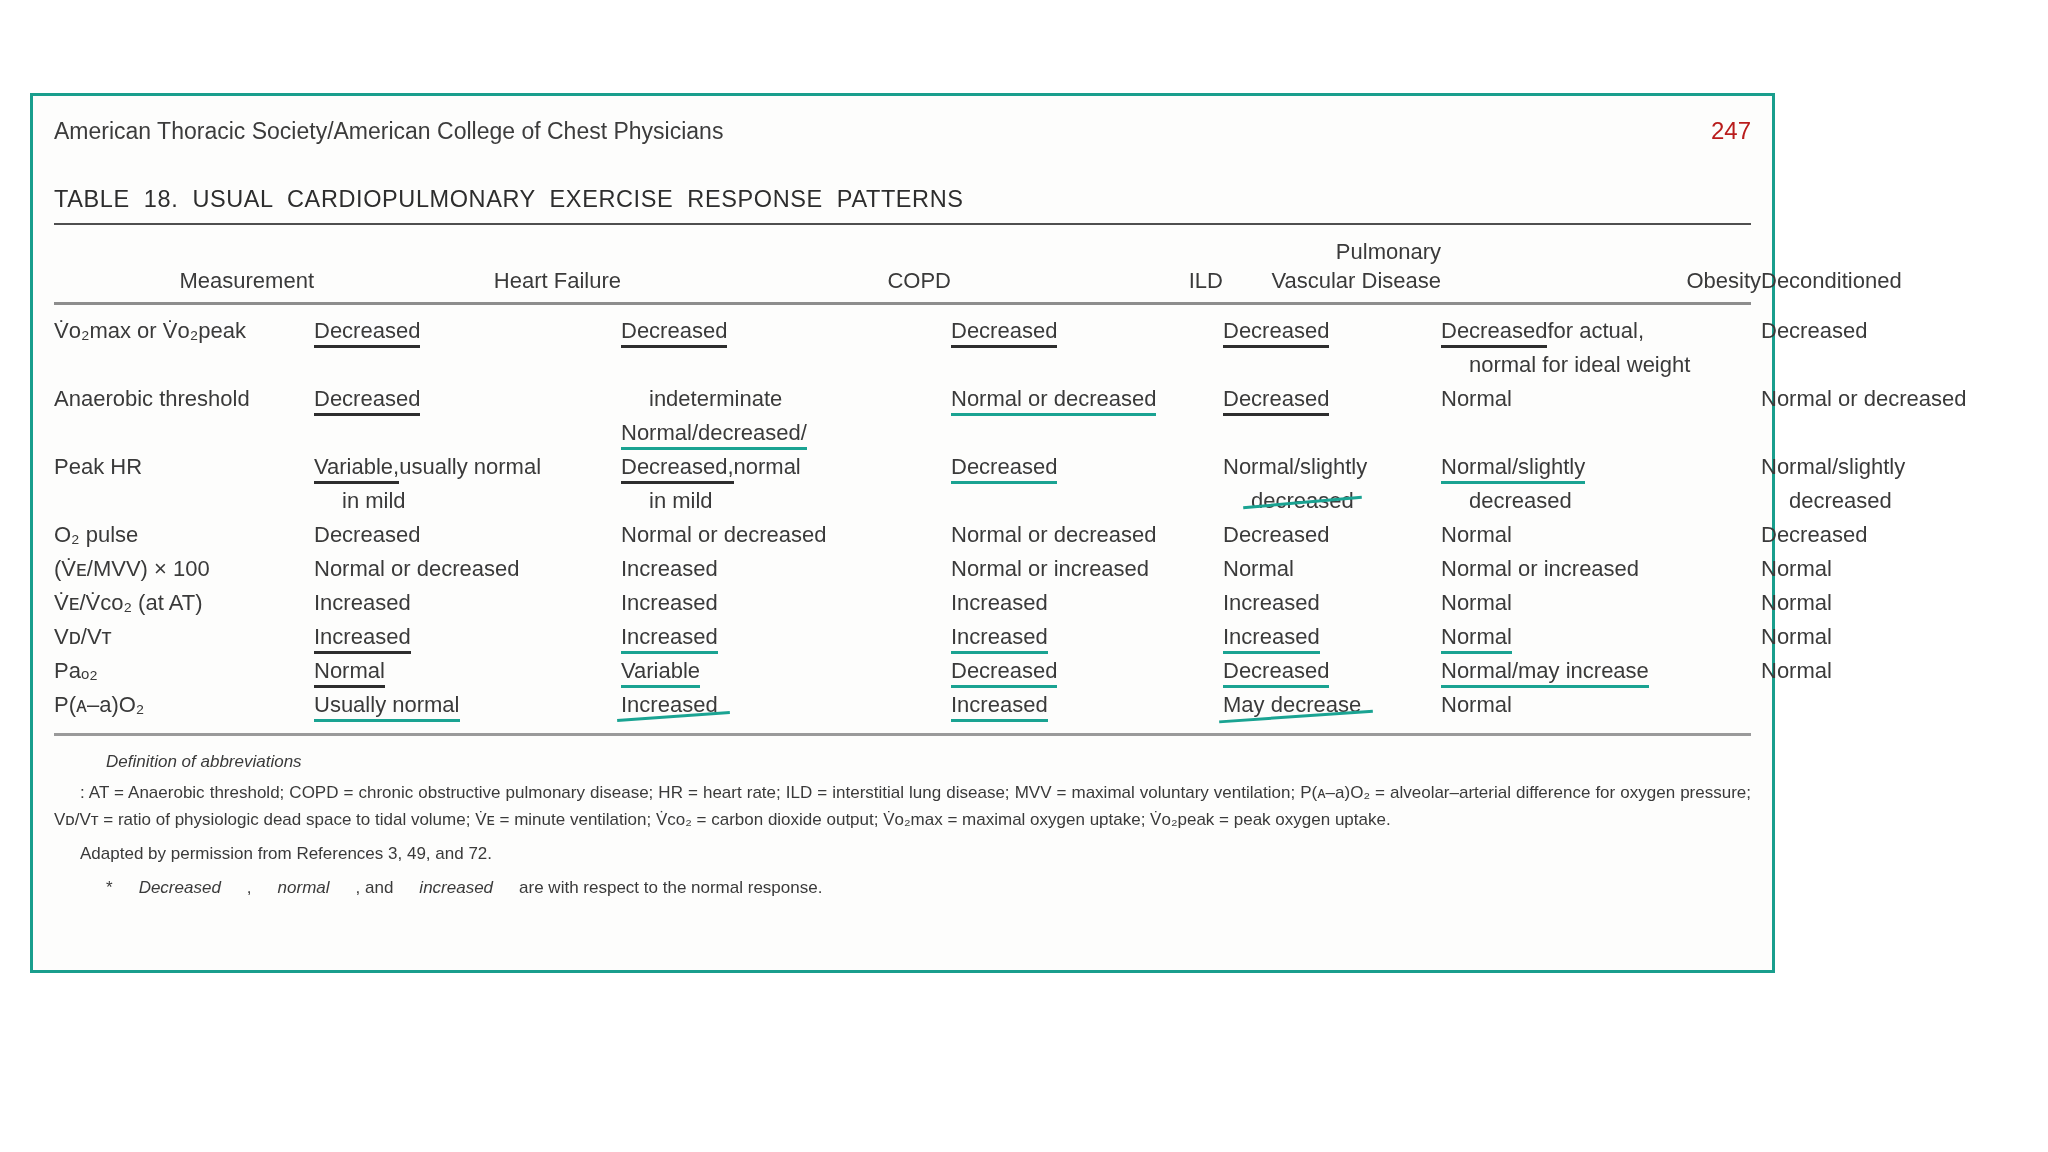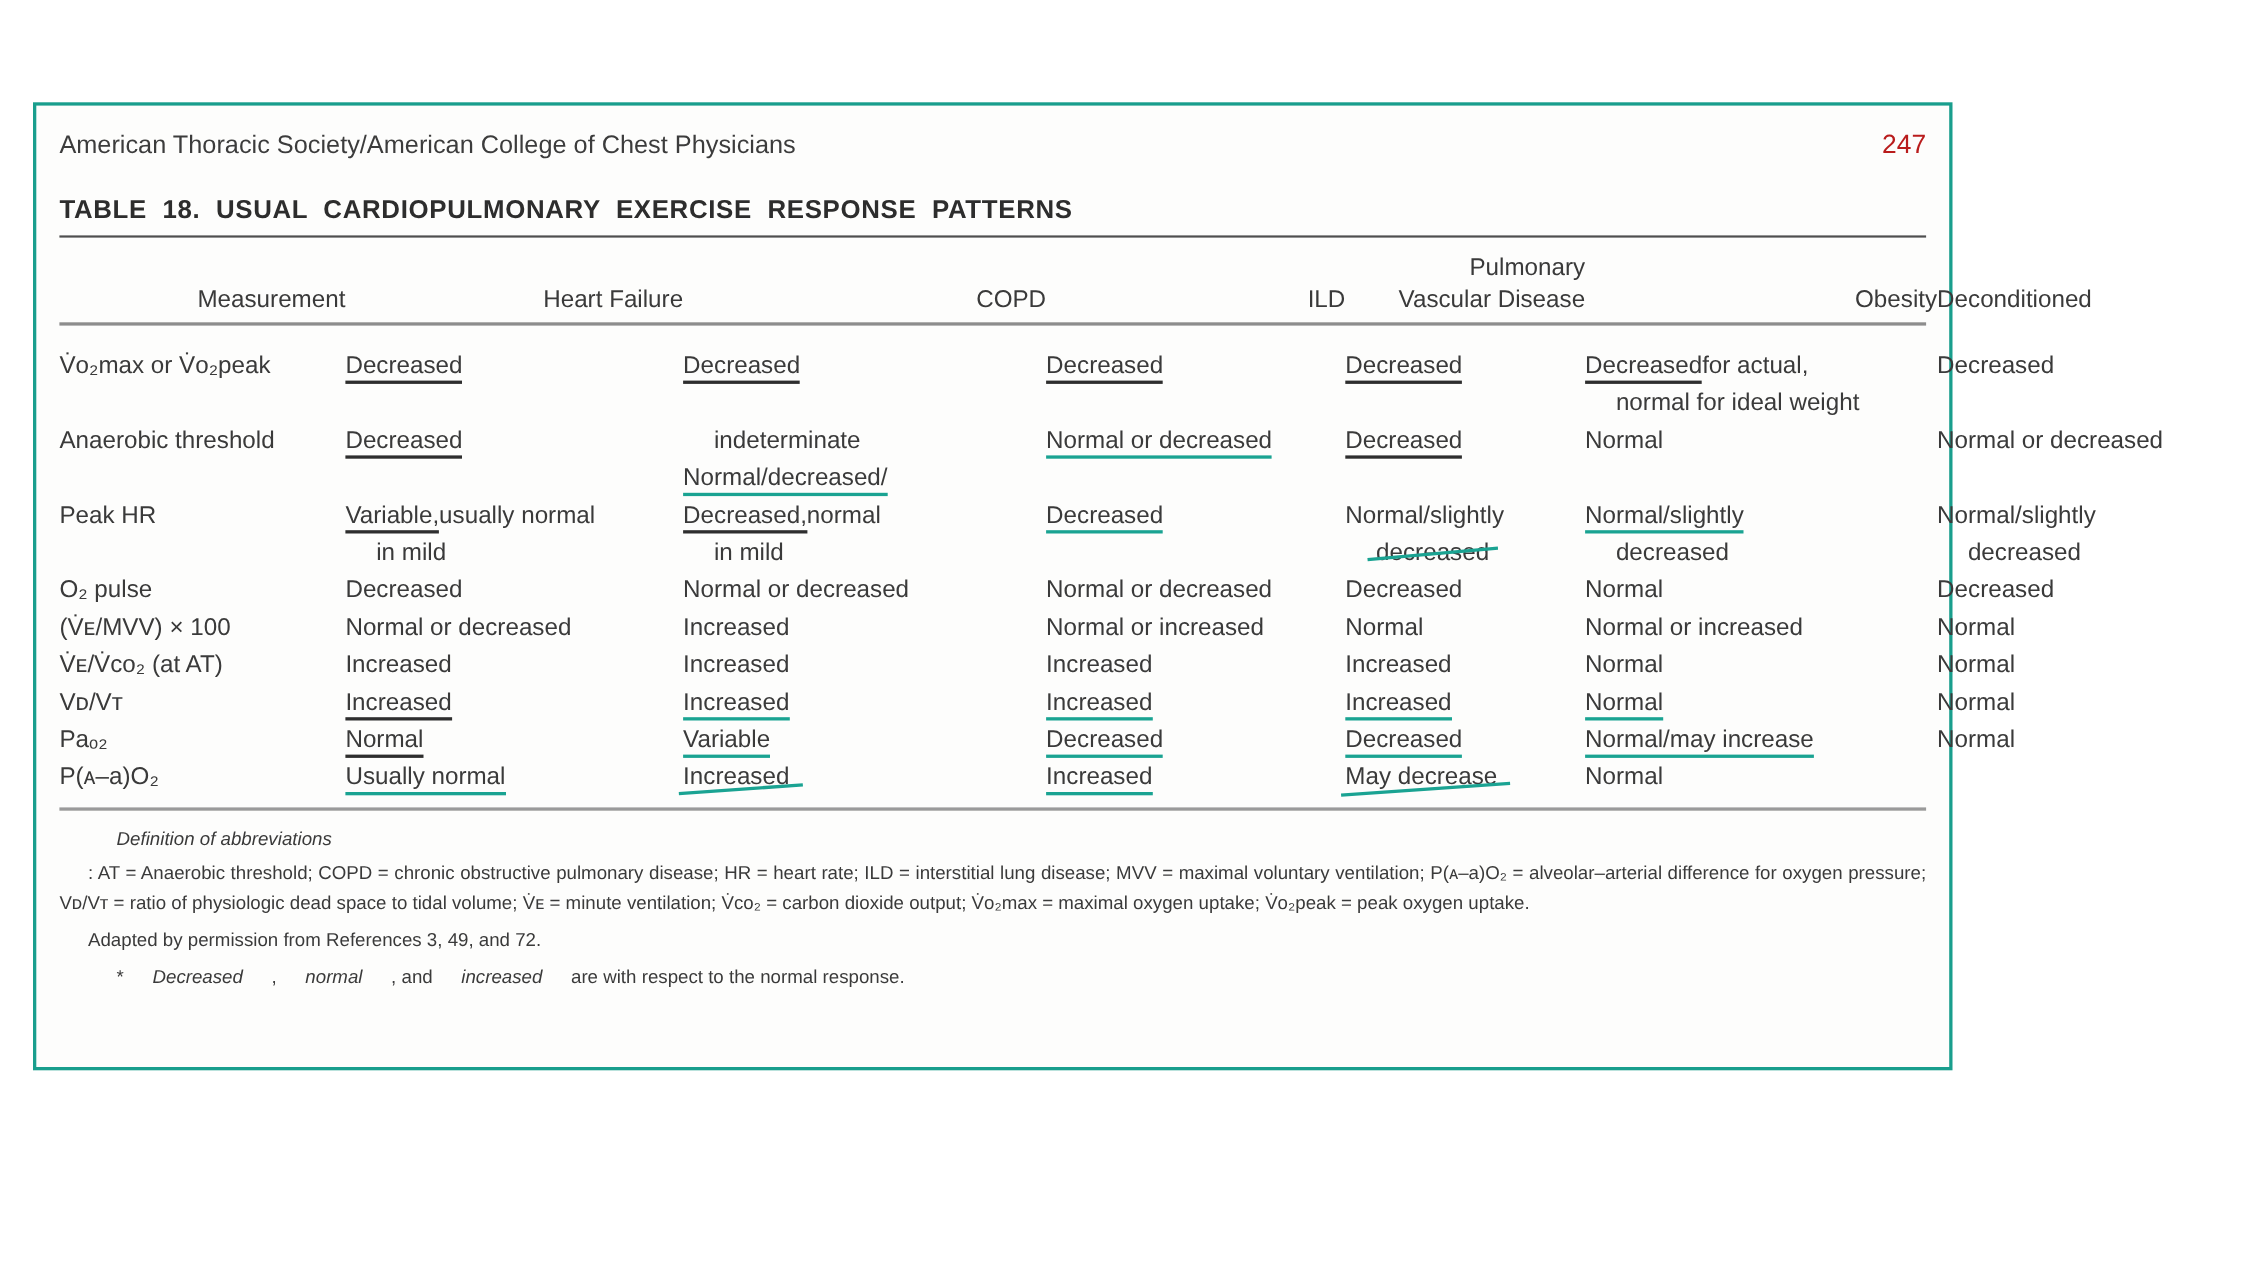--- a/index.html
+++ b/index.html
@@ -10,31 +10,31 @@
   }
   .scan-page{
     position:absolute;left:30px;top:93px;width:1745px;height:880px;
     border:3px solid #199e8d;background:#fdfdfc;box-sizing:border-box;
     padding:0 21px;
   }
   
   .running-header{display:flex;justify-content:space-between;align-items:baseline;margin-top:21px;font-size:23px;line-height:28px;color:#3c3c3c;}
   .page-number{font-size:24px;color:#b91c1c;}
   
-  .table-title{margin-top:31px;font-size:23.5px;font-weight:bold;color:#2d2d2d;letter-spacing:.6px;word-spacing:7px;}
+  .table-title{margin-top:41px;font-size:23.5px;font-weight:normal;color:#2d2d2d;letter-spacing:.6px;word-spacing:7px;}
   .title-rule{height:2px;background:#4f4f4f;margin-top:10px;}
   
   .ctable{--cols:260px 307px 330px 272px 218px 320px 1fr;}
   .thead{display:grid;grid-template-columns:var(--cols);align-items:end;margin-top:12px;font-size:22px;line-height:29px;color:#3a3a3a;}
   .th{text-align:right;}
   .th:first-child{text-align:right;}
   .th .top-line{display:block;}
   .th .top-line:empty{display:none;}
   .header-rule{height:3px;background:#8d8d8d;margin-top:7px;}
-  .tbody{padding-top:19px;}
+  .tbody{padding-top:9px;}
   .trow{display:grid;grid-template-columns:var(--cols);}
   .cell{font-size:22px;line-height:34px;padding-right:6px;}
   .cell .line{white-space:nowrap;}
   .cell .line.indent{padding-left:28px;}
   
   .seg{display:inline-block;line-height:27px;}
   .seg.italic{font-style:italic;}
   .seg.u-dark{border-bottom:3px solid #2e2e2e;padding-bottom:1px;}
   .seg.u-teal{border-bottom:3px solid #1aa392;padding-bottom:1px;}
   .seg.u-teal-slant{position:relative;}

